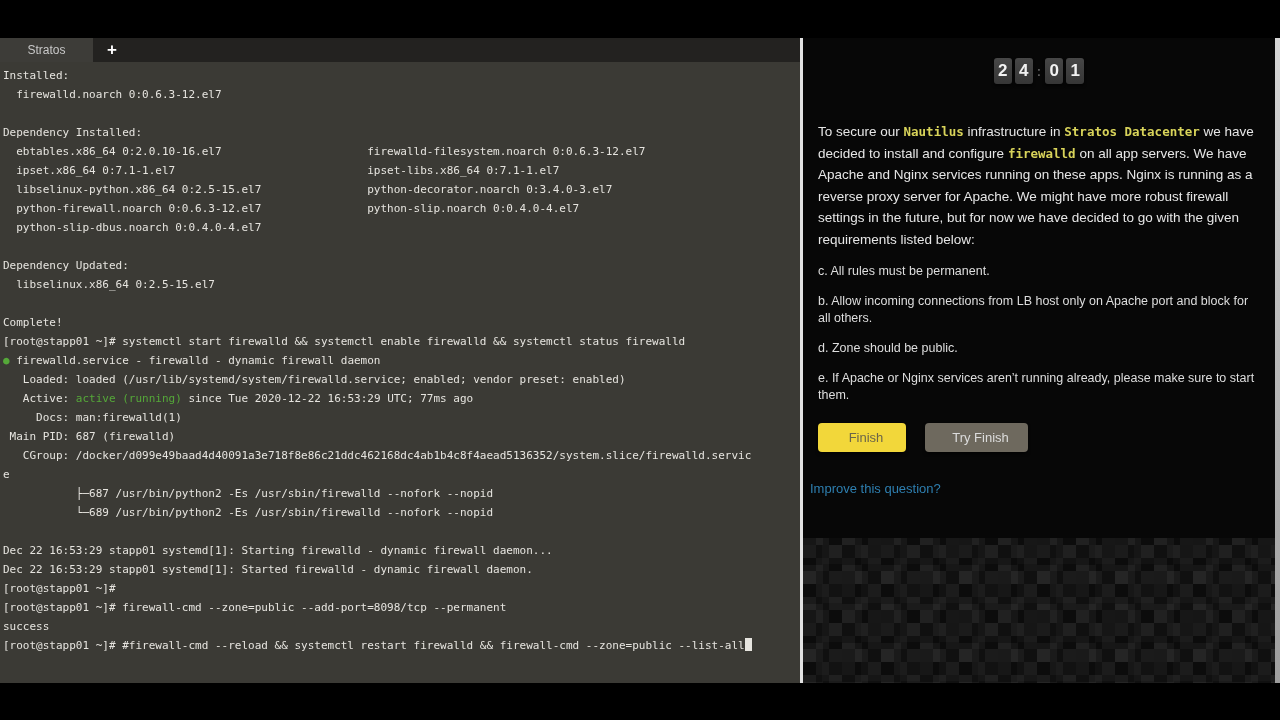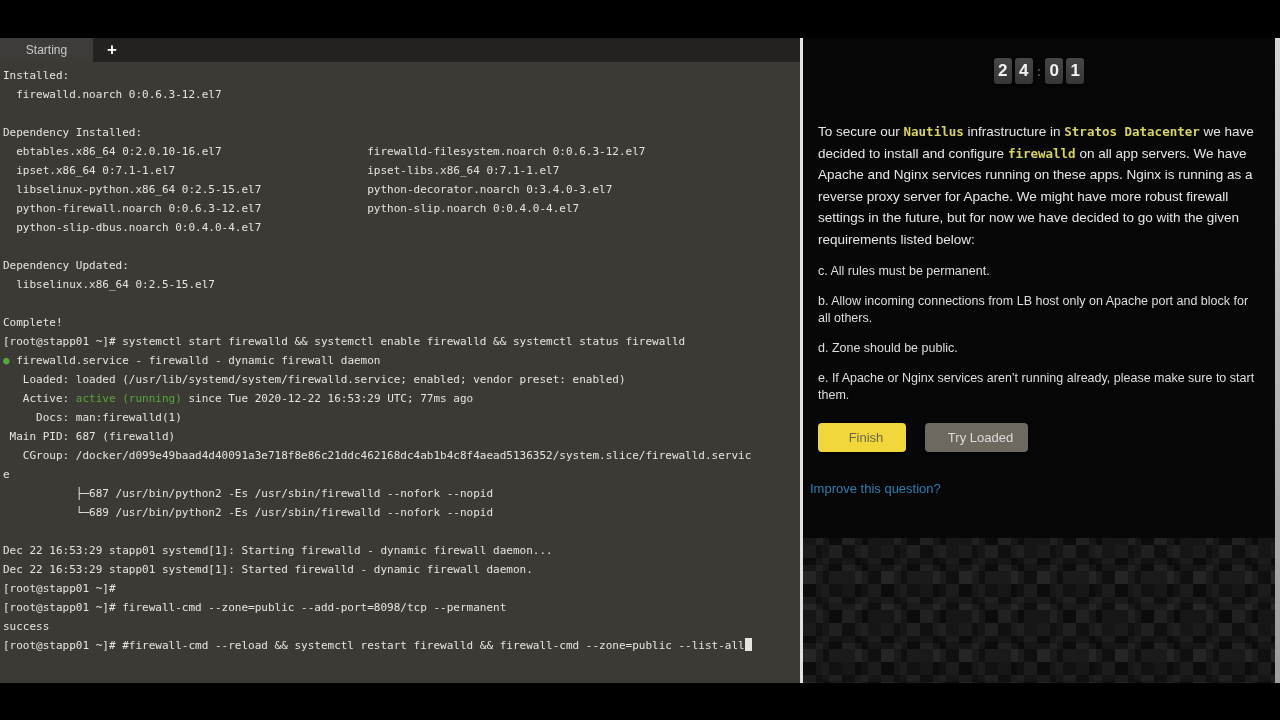--- a/index.html
+++ b/index.html
@@ -91,21 +91,21 @@
   }
 </style>
 </head>
 <body>
 
 <div class="stage">
 
   <div class="terminal-window">
     <div class="tabbar">
       <div class="tab">
-        <span>Starting</span>
+        <span>Stratos</span>
       </div>
       <div class="newtab">
         <span>+</span>
       </div>
     </div>
     <div class="term-output"><div class="tline"><span>Installed:</span></div><div class="tline"><span>  firewalld.noarch 0:0.6.3-12.el7</span></div><div class="tline"><span></span></div><div class="tline"><span>Dependency Installed:</span></div><div class="tline"><span>  ebtables.x86_64 0:2.0.10-16.el7                      firewalld-filesystem.noarch 0:0.6.3-12.el7</span></div><div class="tline"><span>  ipset.x86_64 0:7.1-1.el7                             ipset-libs.x86_64 0:7.1-1.el7</span></div><div class="tline"><span>  libselinux-python.x86_64 0:2.5-15.el7                python-decorator.noarch 0:3.4.0-3.el7</span></div><div class="tline"><span>  python-firewall.noarch 0:0.6.3-12.el7                python-slip.noarch 0:0.4.0-4.el7</span></div><div class="tline"><span>  python-slip-dbus.noarch 0:0.4.0-4.el7</span></div><div class="tline"><span></span></div><div class="tline"><span>Dependency Updated:</span></div><div class="tline"><span>  libselinux.x86_64 0:2.5-15.el7</span></div><div class="tline"><span></span></div><div class="tline"><span>Complete!</span></div><div class="tline"><span>[root@stapp01 ~]# systemctl start firewalld &amp;&amp; systemctl enable firewalld &amp;&amp; systemctl status firewalld</span></div><div class="tline"><span class="seg-green">● </span><span>firewalld.service - firewalld - dynamic firewall daemon</span></div><div class="tline"><span>   Loaded: loaded (/usr/lib/systemd/system/firewalld.service; enabled; vendor preset: enabled)</span></div><div class="tline"><span>   Active: </span><span class="seg-green">active (running)</span><span> since Tue 2020-12-22 16:53:29 UTC; 77ms ago</span></div><div class="tline"><span>     Docs: man:firewalld(1)</span></div><div class="tline"><span> Main PID: 687 (firewalld)</span></div><div class="tline"><span>   CGroup: /docker/d099e49baad4d40091a3e718f8e86c21ddc462168dc4ab1b4c8f4aead5136352/system.slice/firewalld.servic</span></div><div class="tline"><span>e</span></div><div class="tline"><span>           ├─687 /usr/bin/python2 -Es /usr/sbin/firewalld --nofork --nopid</span></div><div class="tline"><span>           └─689 /usr/bin/python2 -Es /usr/sbin/firewalld --nofork --nopid</span></div><div class="tline"><span></span></div><div class="tline"><span>Dec 22 16:53:29 stapp01 systemd[1]: Starting firewalld - dynamic firewall daemon...</span></div><div class="tline"><span>Dec 22 16:53:29 stapp01 systemd[1]: Started firewalld - dynamic firewall daemon.</span></div><div class="tline"><span>[root@stapp01 ~]#</span></div><div class="tline"><span>[root@stapp01 ~]# firewall-cmd --zone=public --add-port=8098/tcp --permanent</span></div><div class="tline"><span>success</span></div><div class="tline"><span>[root@stapp01 ~]# #firewall-cmd --reload &amp;&amp; systemctl restart firewalld &amp;&amp; firewall-cmd --zone=public --list-all</span><span class="seg-cursor"></span></div></div>
   </div>
 
   <div class="task-panel">
     <div class="panel-card">
@@ -118,20 +118,20 @@
         </div>
       <p class="question"><span>To secure our </span><span class="code">Nautilus</span><span> infrastructure in </span><span class="code">Stratos Datacenter</span><span> we have decided to install and configure </span><span class="code">firewalld</span><span> on all app servers. We have Apache and Nginx services running on these apps. Nginx is running as a reverse proxy server for Apache. We might have more robust firewall settings in the future, but for now we have decided to go with the given requirements listed below:</span></p>
       <div class="reqs">
           <p>c. All rules must be permanent.</p>
           <p>b. Allow incoming connections from LB host only on Apache port and block for all others.</p>
           <p>d. Zone should be public.</p>
           <p>e. If Apache or Nginx services aren’t running already, please make sure to start them.</p>
         </div>
       <div class="btnrow">
         <button class="btn btn-finish">Finish</button>
-        <button class="btn btn-later">Try Loaded</button>
+        <button class="btn btn-later">Try Finish</button>
       </div>
       <a class="improve">Improve this question?</a>
     </div>
     <div class="panel-scrollbar"></div>
   </div>
 
 </div>
 
 </body></html>

